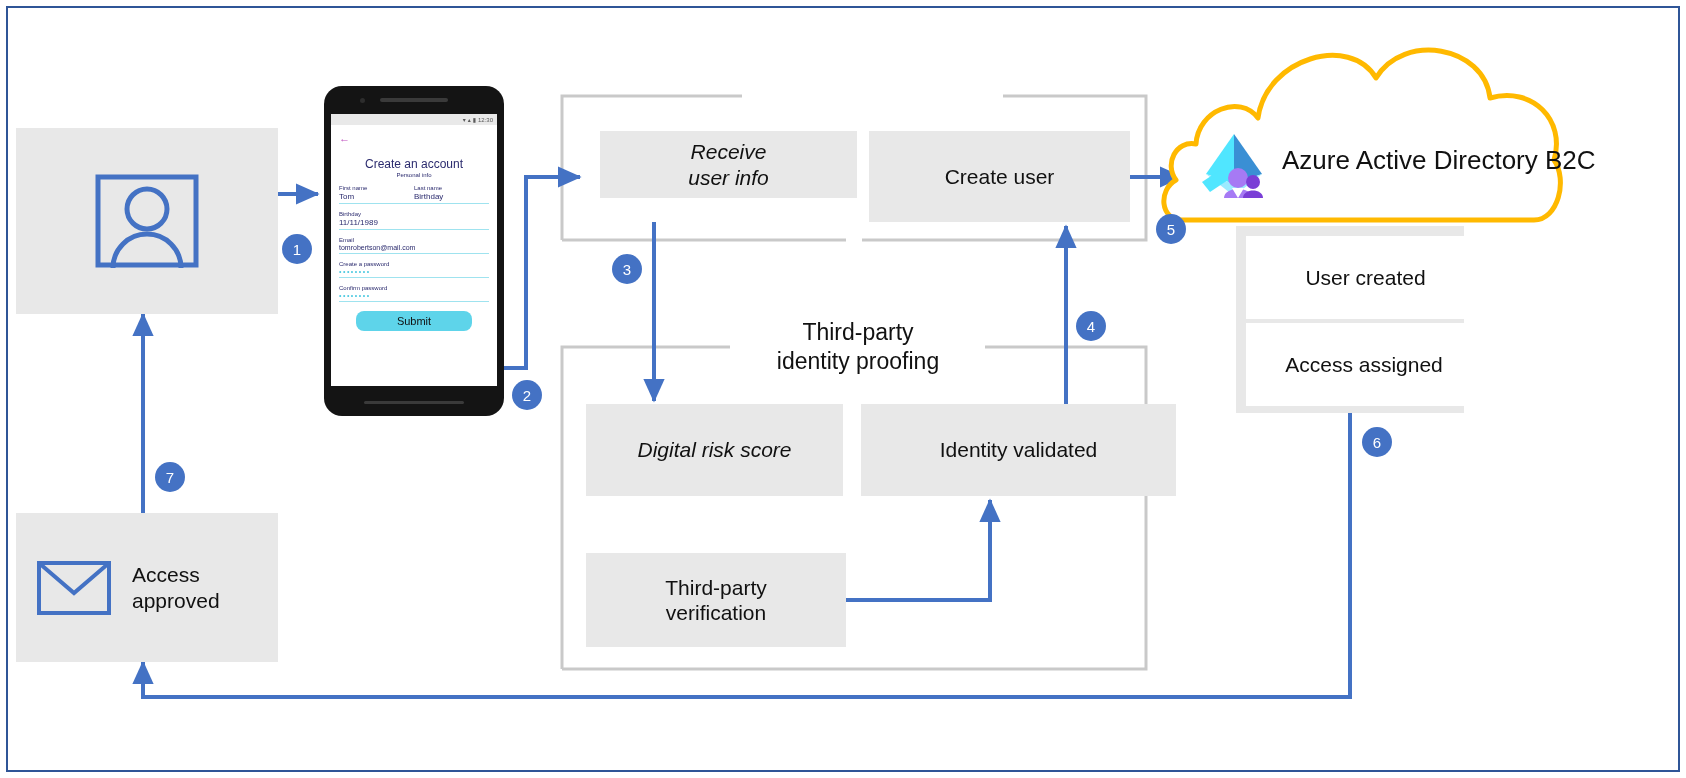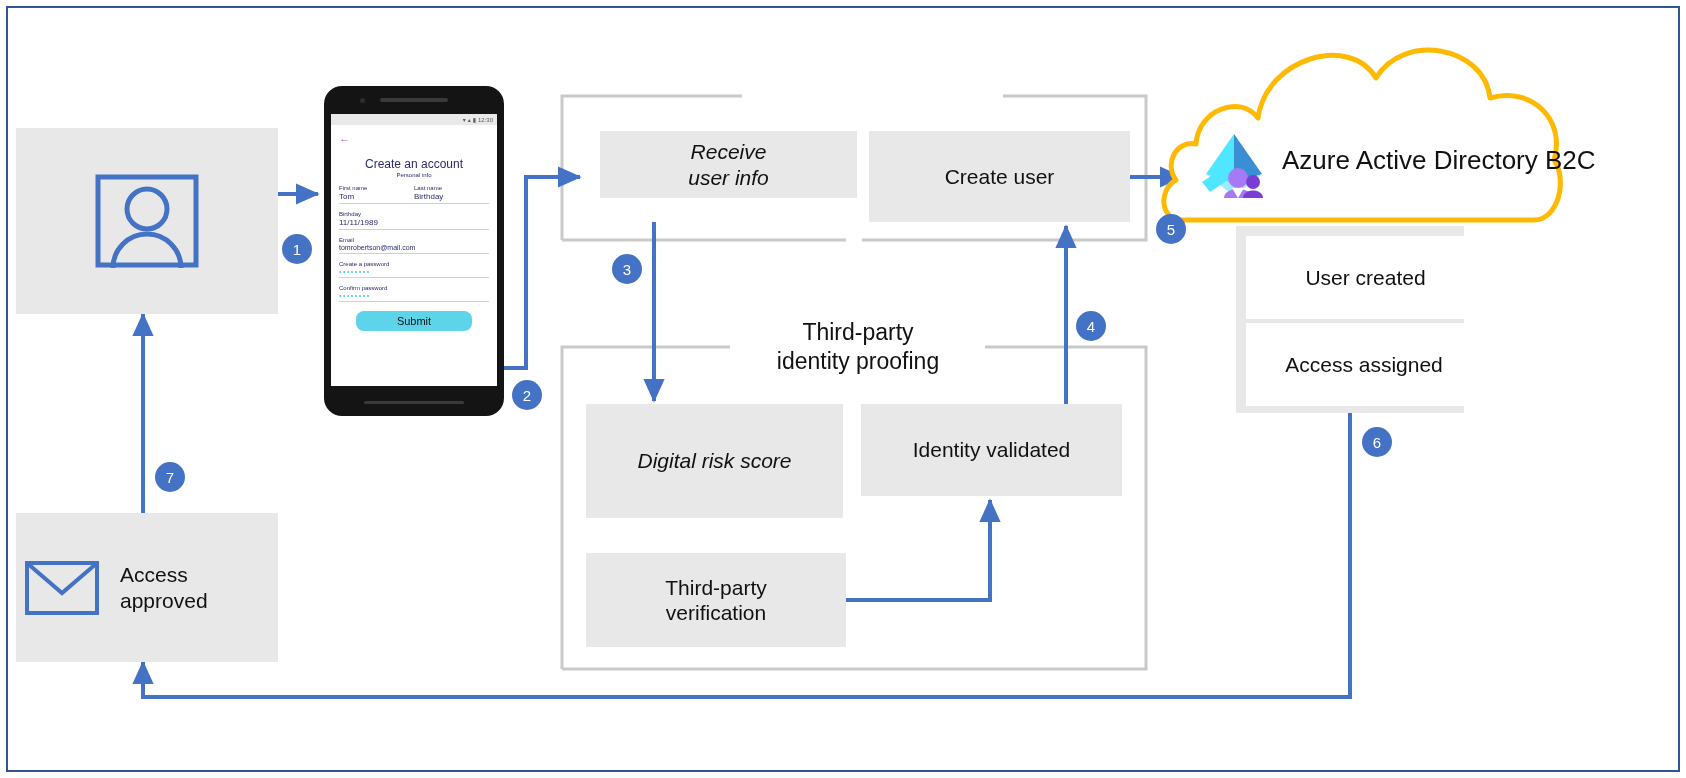--- a/index.html
+++ b/index.html
@@ -223,21 +223,21 @@
   </svg>
 
   <div class="gbox" style="left:16px; top:128px; width:262px; height:186px;">
     <svg width="110" height="100" viewBox="0 0 110 100">
       <rect x="6" y="6" width="98" height="88" fill="none" stroke="#4472c4" stroke-width="5"></rect>
       <circle cx="55" cy="38" r="20" fill="none" stroke="#4472c4" stroke-width="5"></circle>
       <path d="M21,97 A34,34 0 0 1 89,97" fill="none" stroke="#4472c4" stroke-width="5"></path>
     </svg>
   </div>
 
-  <div class="gbox" style="left:16px; top:513px; width:262px; height:149px; justify-content:flex-start; padding-left:8px; gap:20px;">
+  <div class="gbox" style="left:16px; top:513px; width:262px; height:149px; justify-content:flex-start; padding-left:20px; gap:20px;">
     <svg width="76" height="56" viewBox="0 0 76 56">
       <rect x="3" y="3" width="70" height="50" fill="none" stroke="#4472c4" stroke-width="4"></rect>
       <path d="M3,3 L38,33 L73,3" fill="none" stroke="#4472c4" stroke-width="4"></path>
     </svg>
     <span style="white-space:pre-line; text-align:left;">Access
 approved</span>
   </div>
 
   <div id="phone">
     <div id="phone-cam"></div>
@@ -310,23 +310,23 @@
 
 
   <div class="gbox" style="left:600px; top:131px; width:257px; height:67px;font-style:italic;">Receive
 user info</div>
 
   <div class="gbox" style="left:861px; top:131px; width:261px; height:91px;margin-left:8px;">Create user</div>
 
   <div class="grp-title" style="left:730px; top:318px; width:256px;">Third-party
 identity proofing</div>
 
-  <div class="gbox italic" style="left:586px; top:404px; width:257px; height:114px;">Digital risk score</div>
-
-  <div class="gbox" style="left:861px; top:404px; width:261px; height:92px;">Identity validated</div>
+  <div class="gbox italic" style="left:586px; top:404px; width:257px; height:92px;">Digital risk score</div>
+
+  <div class="gbox" style="left:861px; top:404px; width:315px; height:92px;">Identity validated</div>
 
   <div class="gbox" style="left:586px; top:553px; width:260px; height:94px;">Third-party
 verification</div>
 
   <div id="cloud-wrap">
     <svg width="420" height="200" viewBox="0 0 420 200">
       <path d="M28,196
                C6,196 4,166 22,156
                C10,140 22,116 42,120
                C44,86 86,70 104,94

